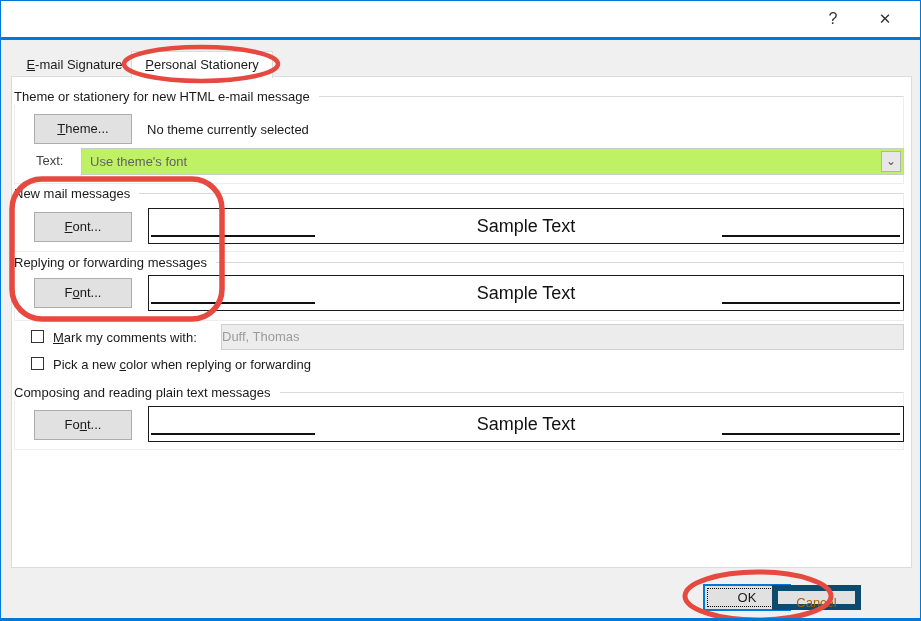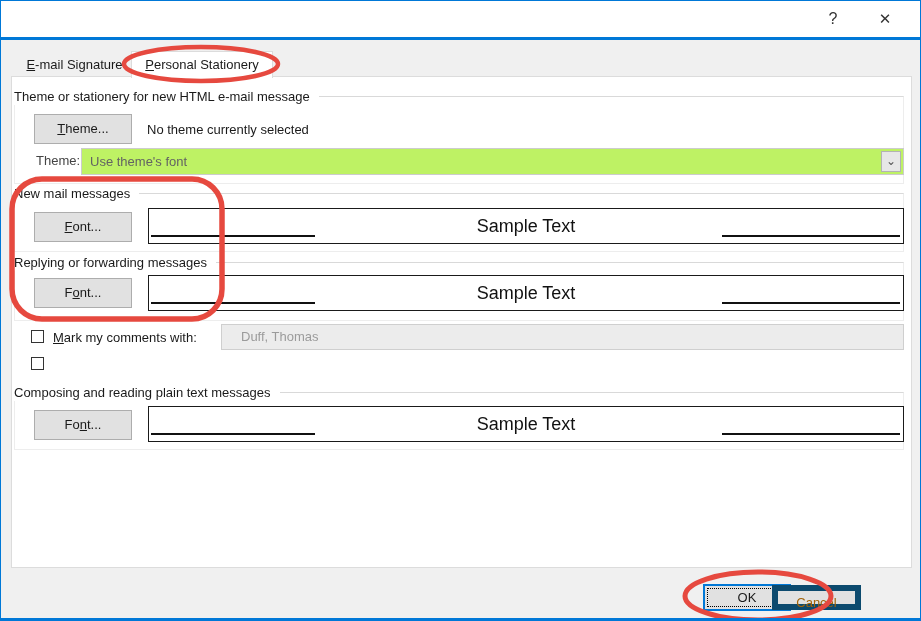--- a/index.html
+++ b/index.html
@@ -50,21 +50,21 @@
     border:1px solid #1a1a1a;}
   .sample-text{position:absolute;left:0;top:0;width:100%;height:100%;text-align:center;
     line-height:34px;font-size:18px;color:#111;}
   .uline{position:absolute;bottom:6px;height:2px;background:#111;}
   .uline-left{left:2px;width:164px;}
   .uline-right{right:3px;width:178px;}
 
   .checkbox{position:absolute;width:13px;height:13px;background:#fff;border:1px solid #333;}
   .cb-label{position:absolute;font-size:13px;color:#1a1a1a;line-height:16px;white-space:nowrap;}
   .field-disabled{position:absolute;left:220px;top:323px;width:683px;height:26px;background:#ececec;
-    border:1px solid #cfcfcf;font-size:13px;color:#9b9b9b;line-height:24px;padding-left:19px;}
+    border:1px solid #cfcfcf;font-size:13px;color:#9b9b9b;line-height:24px;padding-left:0;}
 
   .btn-ok{position:absolute;left:702px;top:583px;width:88px;height:27px;background:#e1e1e1;
     border:2px solid #0078d7;font-size:13px;color:#1a1a1a;text-align:center;line-height:23px;
     outline:1px dotted #000;outline-offset:-5px;z-index:3;}
   .btn-cancel{position:absolute;left:771px;top:584px;width:89px;height:25px;background:#e1e1e1;
     border:6px solid #0c4a6e;font-size:13px;color:#a16207;text-align:center;line-height:23px;z-index:3;}
 
   .overlay{position:absolute;left:0;top:0;width:921px;height:621px;pointer-events:none;z-index:40;}
 </style>
 </head>
@@ -80,21 +80,21 @@
 
   <div class="tab tab-inactive"><span></span><span class="accel">E</span><span>-mail Signature</span></div>
   <div class="tab tab-active"><span></span><span class="accel">P</span><span>ersonal Stationery</span></div>
 
   <div class="panel"></div>
 
   <div class="group g-theme">
     <div class="group-label"><span>Theme or stationery for new HTML e-mail message</span></div>
     <div class="btn btn-theme"><span></span><span class="accel">T</span><span>heme...</span></div>
     <div class="theme-status">No theme currently selected</div>
-    <div class="font-label">Theme:</div>
+    <div class="font-label">Text:</div>
     <div class="combo">
       <span>Use theme's font</span>
       <span class="combo-arrow">⌄</span>
     </div>
   </div>
 
   <div class="group g-newmail">
     <div class="group-label"><span>New mail messages</span></div>
     <div class="btn btn-font" style="top:18px;"><span></span><span class="accel">F</span><span>ont...</span></div>
     <div class="sample-box" style="top:14px;">
@@ -112,20 +112,21 @@
       <div class="sample-text">Sample Text</div>
       <div class="uline uline-right"></div>
     </div>
   </div>
 
   <div class="checkbox" style="left:30px;top:329px;"></div>
   <div class="cb-label" style="left:52px;top:329px;"><span></span><span class="accel">M</span><span>ark my comments with:</span></div>
   <div class="field-disabled">Duff, Thomas</div>
 
   <div class="checkbox" style="left:30px;top:356px;"></div>
+  <div class="cb-label" style="left:52px;top:356px;"><span>Pick a new </span><span class="accel">c</span><span>olor when replying or forwarding</span></div>
 
   <div class="group g-plain">
     <div class="group-label"><span>Composing and reading plain text messages</span></div>
     <div class="btn btn-font" style="top:17px;"><span>Fo</span><span class="accel">n</span><span>t...</span></div>
     <div class="sample-box" style="top:13px;">
       <div class="uline uline-left"></div>
       <div class="sample-text">Sample Text</div>
       <div class="uline uline-right"></div>
     </div>
   </div>

